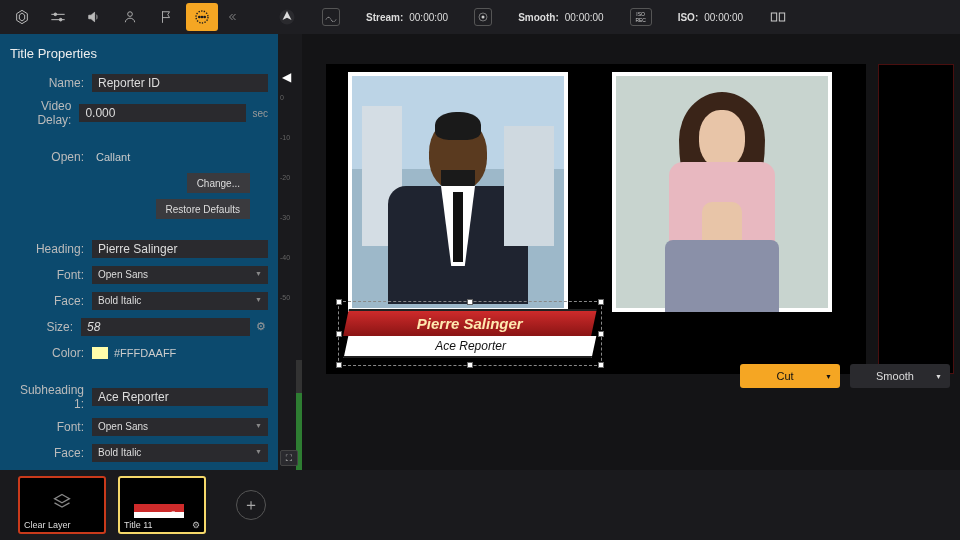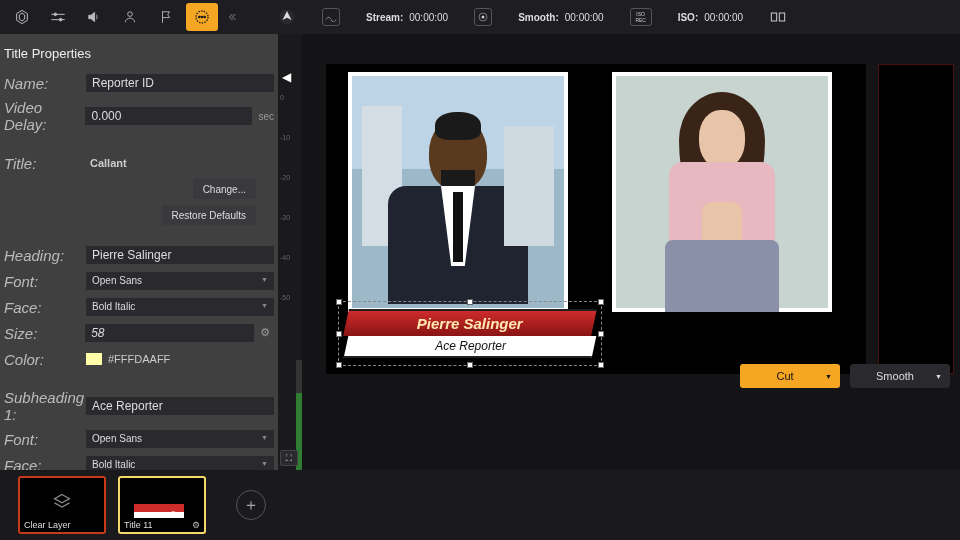--- a/index.html
+++ b/index.html
@@ -10,24 +10,24 @@
 .topbar-left { display: flex; align-items: center; gap: 0; padding-left: 4px; }
 .tb-icon { width: 36px; height: 34px; display: flex; align-items: center; justify-content: center; color: #bbb; font-size: 14px; cursor: pointer; }
 .tb-icon.active { background: #f5a623; color: #1a1a1d; border-radius: 3px; margin: 2px; width: 32px; height: 28px; }
 .tb-collapse { width: 24px; color: #888; cursor: pointer; }
 .topbar-right { display: flex; align-items: center; gap: 26px; margin-left: 34px; }
 .tb-status { display: flex; align-items: center; gap: 6px; font-size: 10px; color: #ddd; }
 .tb-status-icon { width: 18px; height: 18px; display: flex; align-items: center; justify-content: center; border: 1px solid #555; border-radius: 3px; font-size: 10px; }
 .tb-status-label { font-weight: bold; }
 
 
-.props { position: absolute; top: 34px; left: 0; width: 278px; bottom: 70px; background: #404040; padding: 12px 4px; overflow: hidden; }
+.props { position: absolute; top: 34px; left: 0; width: 278px; bottom: 70px; background: #0c4a6e; padding: 12px 10px; overflow: hidden; }
 .props-title { font-size: 13px; color: #eee; margin-bottom: 12px; }
 .prop-row { display: flex; align-items: center; margin-bottom: 6px; min-height: 20px; }
-.prop-label { width: 82px; padding-right: 8px; font-size: 15px; color: #bbb; font-style: italic; }
+.prop-label { width: 82px; text-align: right; padding-right: 8px; font-size: 12px; color: #bbb; }
 .prop-input { flex: 1; background: #2a2a2e; border: none; color: #ddd; padding: 3px 6px; font-size: 12px; height: 18px; }
 .prop-input.short { flex: 0 0 96px; }
 .prop-unit { margin-left: 6px; font-size: 10px; color: #999; }
 .prop-select { flex: 1; background: #2a2a2e; border: none; color: #ddd; padding: 3px 6px; font-size: 10px; height: 18px; position: relative; }
 .prop-select::after { content: "▼"; position: absolute; right: 6px; top: 4px; font-size: 7px; color: #888; }
 .prop-btn { background: #3a3a3e; border: none; color: #ddd; padding: 4px 10px; font-size: 10px; cursor: pointer; height: 20px; }
 .prop-btn-row { display: flex; justify-content: flex-end; margin-bottom: 6px; padding-right: 18px; }
 .color-swatch { width: 16px; height: 12px; display: inline-block; margin-right: 6px; vertical-align: middle; }
 .gear { width: 14px; height: 14px; margin-left: 6px; color: #999; font-size: 11px; cursor: pointer; }
 .prop-gap { height: 14px; }
@@ -196,22 +196,22 @@
   </div>
   <div class="prop-row">
     <div class="prop-label">Video Delay:</div>
     <input class="prop-input short" value="0.000" style="">
     <span class="prop-unit">sec</span>
   </div>
 
   <div class="prop-gap"></div>
 
   <div class="prop-row">
-    <div class="prop-label">Title:</div>
-    <span style="padding-left:4px;font-weight:bold;">Callant</span>
+    <div class="prop-label">Open:</div>
+    <span style="padding-left:4px;">Callant</span>
   </div>
   <div class="prop-btn-row">
     <button class="prop-btn">Change...</button>
   </div>
   <div class="prop-btn-row">
     <button class="prop-btn">Restore Defaults</button>
   </div>
 
   <div class="prop-gap"></div>
 

